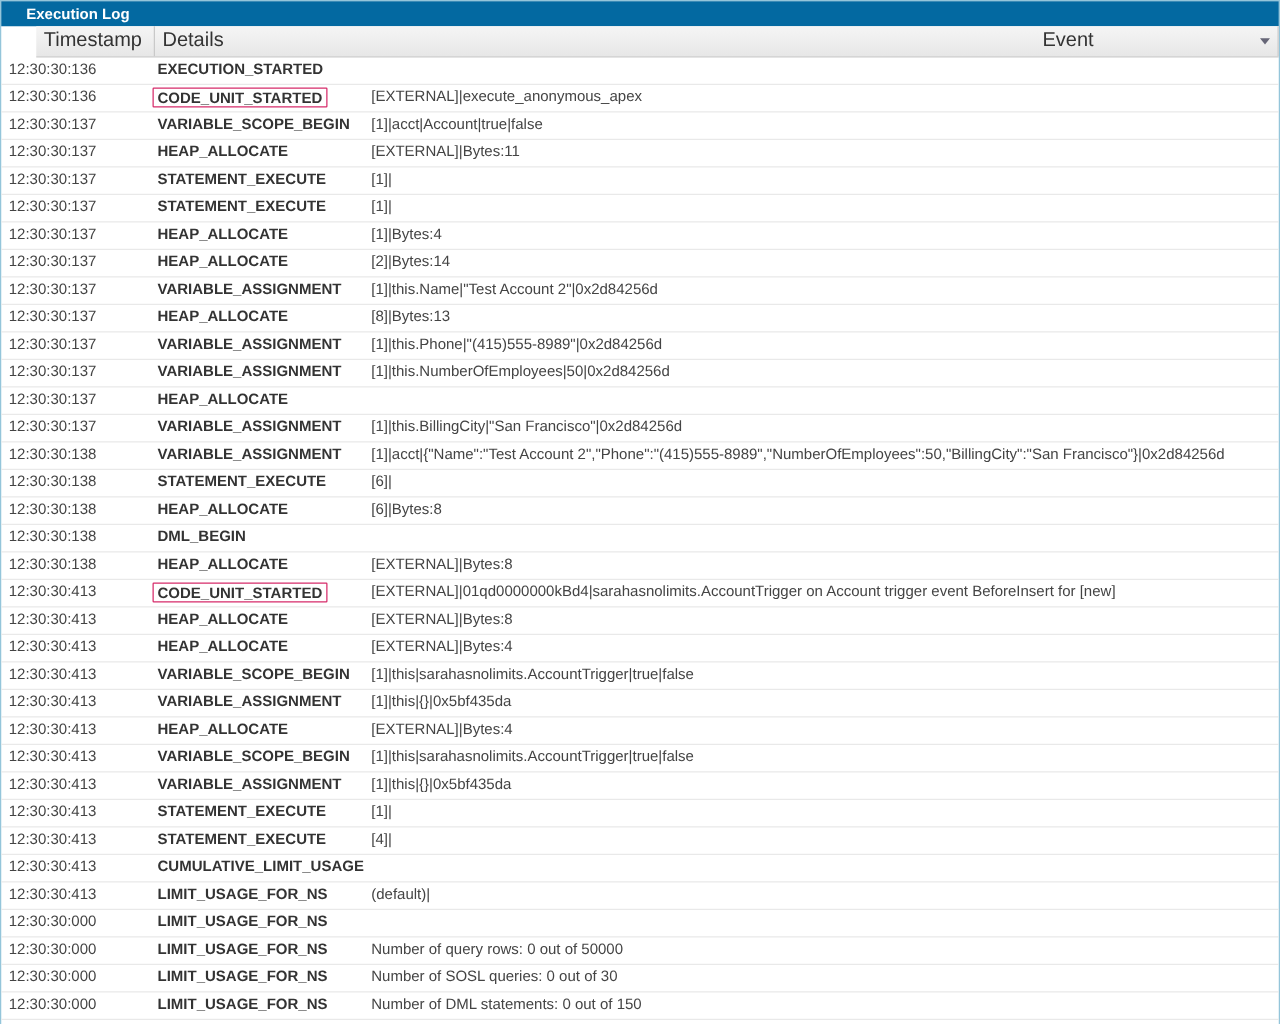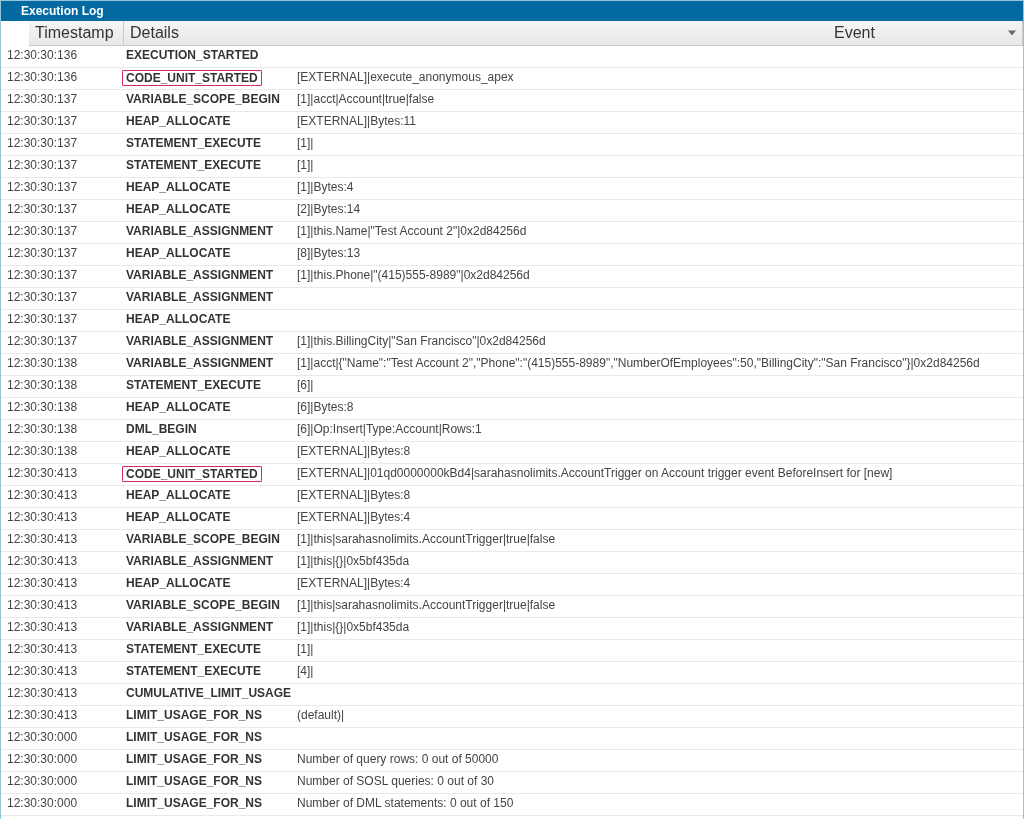--- a/index.html
+++ b/index.html
@@ -153,20 +153,21 @@
         <div class="cell col-det">[8]|Bytes:13</div>
       </div>
       <div class="row">
         <div class="cell col-ts">12:30:30:137</div>
         <div class="cell col-evt"><span class="evt-text">VARIABLE_ASSIGNMENT</span></div>
         <div class="cell col-det">[1]|this.Phone|"(415)555-8989"|0x2d84256d</div>
       </div>
       <div class="row">
         <div class="cell col-ts">12:30:30:137</div>
         <div class="cell col-evt"><span class="evt-text">VARIABLE_ASSIGNMENT</span></div>
+        <div class="cell col-det">[1]|this.NumberOfEmployees|50|0x2d84256d</div>
       </div>
       <div class="row">
         <div class="cell col-ts">12:30:30:137</div>
         <div class="cell col-evt"><span class="evt-text">HEAP_ALLOCATE</span></div>
       </div>
       <div class="row">
         <div class="cell col-ts">12:30:30:137</div>
         <div class="cell col-evt"><span class="evt-text">VARIABLE_ASSIGNMENT</span></div>
         <div class="cell col-det">[1]|this.BillingCity|"San Francisco"|0x2d84256d</div>
       </div>
@@ -181,21 +182,20 @@
         <div class="cell col-det">[6]|</div>
       </div>
       <div class="row">
         <div class="cell col-ts">12:30:30:138</div>
         <div class="cell col-evt"><span class="evt-text">HEAP_ALLOCATE</span></div>
         <div class="cell col-det">[6]|Bytes:8</div>
       </div>
       <div class="row">
         <div class="cell col-ts">12:30:30:138</div>
         <div class="cell col-evt"><span class="evt-text">DML_BEGIN</span></div>
-        <div class="cell col-det">[6]|Op:Insert|Type:Account|Rows:1</div>
       </div>
       <div class="row">
         <div class="cell col-ts">12:30:30:138</div>
         <div class="cell col-evt"><span class="evt-text">HEAP_ALLOCATE</span></div>
         <div class="cell col-det">[EXTERNAL]|Bytes:8</div>
       </div>
       <div class="row">
         <div class="cell col-ts">12:30:30:413</div>
         <div class="cell col-evt"><span class="evt-text hl">CODE_UNIT_STARTED</span></div>
         <div class="cell col-det">[EXTERNAL]|01qd0000000kBd4|sarahasnolimits.AccountTrigger on Account trigger event BeforeInsert for [new]</div>

